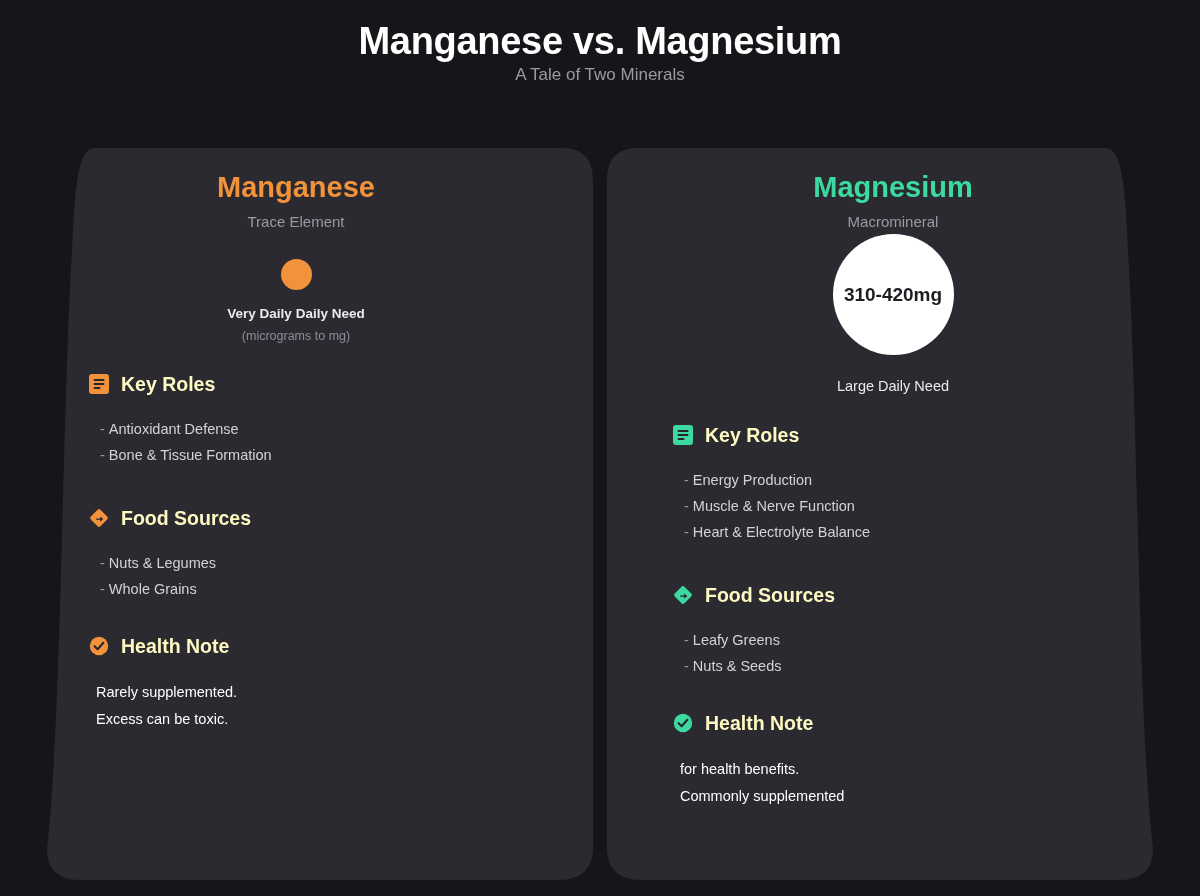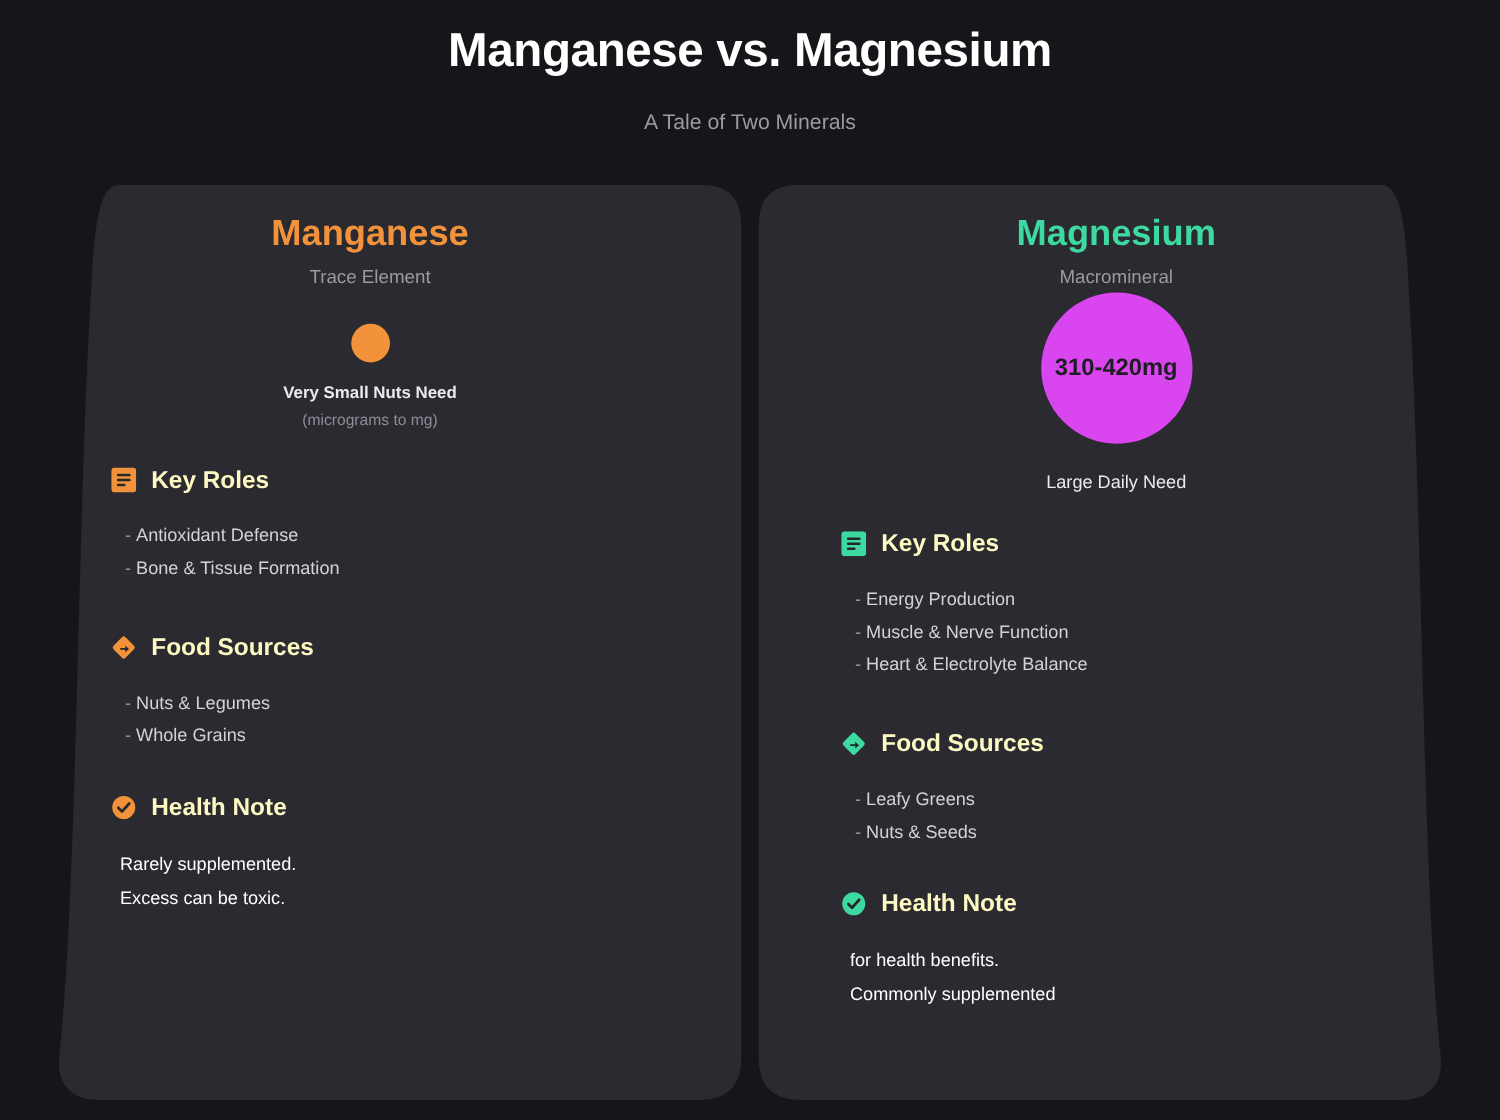--- a/index.html
+++ b/index.html
@@ -25,21 +25,21 @@
   #main-title {
     font-size: 38px;
     font-weight: bold;
     color: #ffffff;
     letter-spacing: -0.3px;
     line-height: 46px;
   }
   #subtitle {
     font-size: 17px;
     color: #9a9aa2;
-    margin-top: 23px;
+    margin-top: 0;
     line-height: 22px;
   }
 
   
   #panel-shapes {
     position: absolute;
     top: 0; left: 0;
     width: 1200px; height: 896px;
     pointer-events: none;
   }
@@ -83,21 +83,21 @@
     justify-content: center;
     margin: 0 auto;
     text-align: center;
   }
   .bubble.small {
     width: 31px; height: 31px;
     background: #f2933c;
   }
   .bubble.big {
     width: 121px; height: 121px;
-    background: #d946ef;
+    background: #ffffff;
     font-size: 19px;
     font-weight: bold;
     color: #1d1d22;
     line-height: 24px;
   }
   .bubble-amount { padding: 0 6px; }
 
   .dose-label {
     font-size: 13.5px;
     font-weight: bold;
@@ -194,21 +194,21 @@
 
   <div class="panel" id="panel-left">
 
     <div class="panel-head">
       <div class="panel-name mn">Manganese</div>
       <div class="panel-type">Trace Element</div>
     </div>
 
     <div class="dose-wrap" id="dose-left">
       <div class="bubble small"></div>
-      <div class="dose-label">Very Small Nuts Need</div>
+      <div class="dose-label">Very Daily Daily Need</div>
       <div class="dose-sub">(micrograms to mg)</div>
     </div>
 
     <div class="sections">
 
       <div class="section" id="sec-roles-l">
         <div class="section-head">
           <svg class="ico" viewBox="0 0 20 20">
             <rect x="0" y="0" width="20" height="20" rx="3" fill="#f2933c"></rect>
             <rect x="4.5" y="5" width="11" height="2" rx="1" fill="#26262b"></rect>

